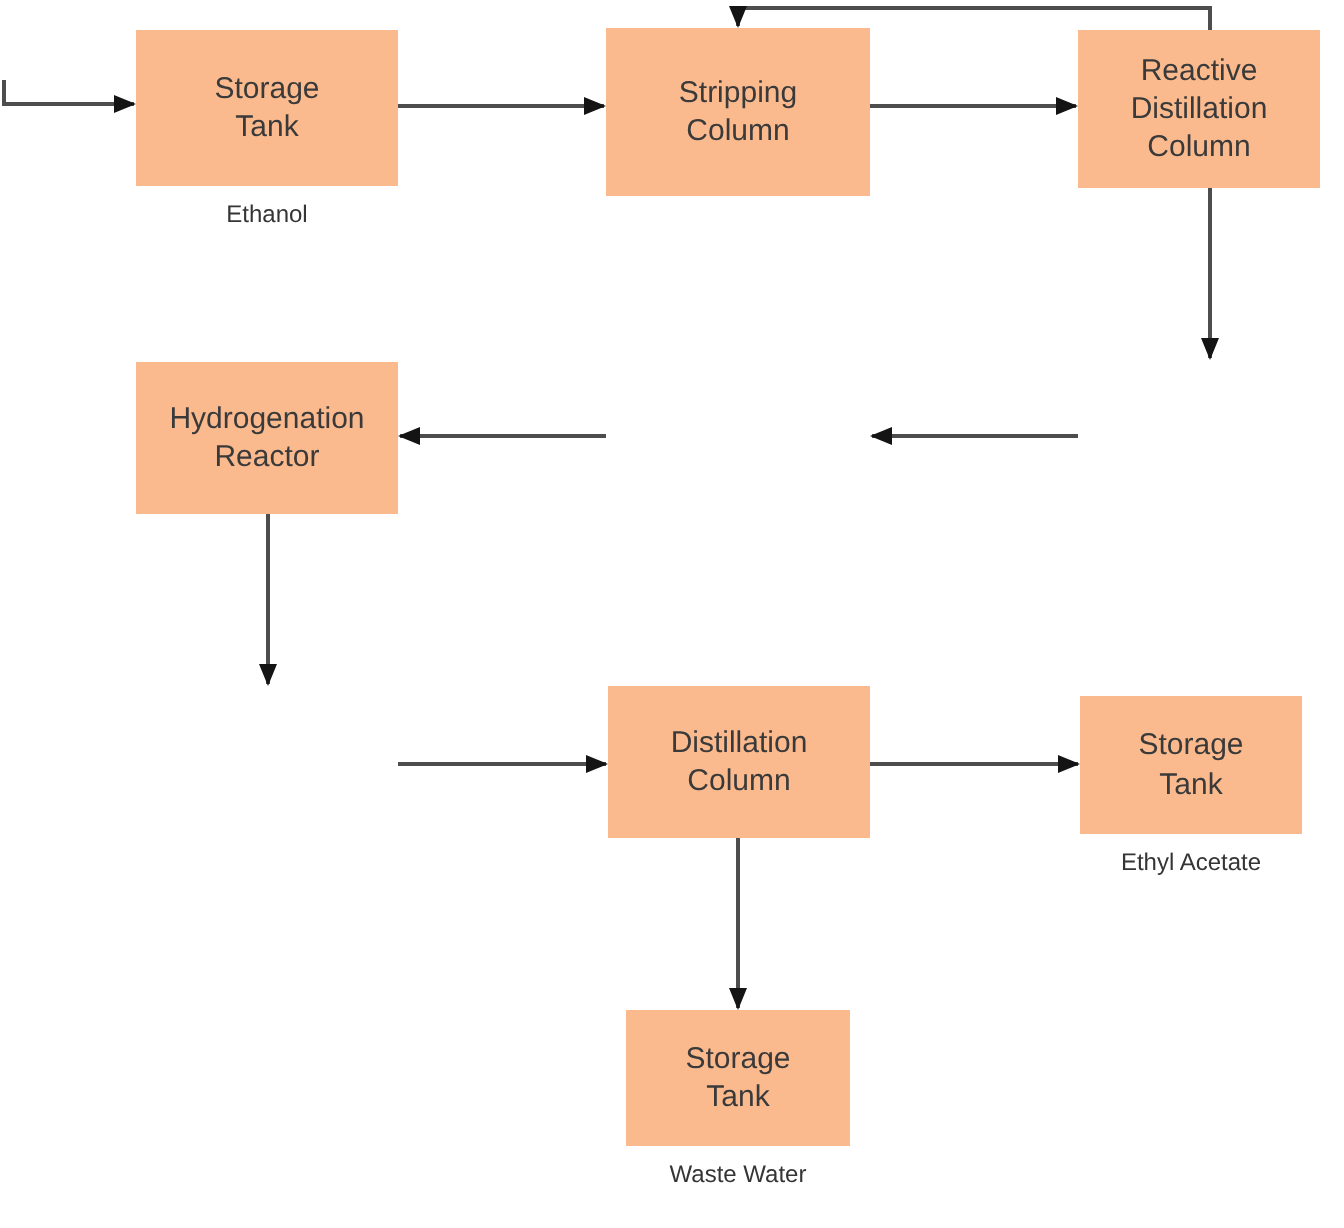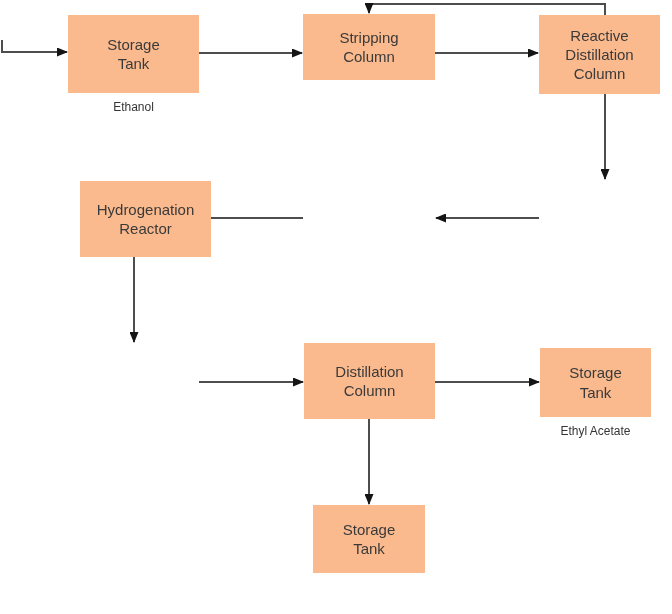--- a/index.html
+++ b/index.html
@@ -75,39 +75,40 @@
       <polyline points="134,257 134,342" marker-end="url(#arrowhead)"></polyline>
       <polyline points="199,382 303,382" marker-end="url(#arrowhead)"></polyline>
       <polyline points="435,382 539,382" marker-end="url(#arrowhead)"></polyline>
       <polyline points="369,419 369,504" marker-end="url(#arrowhead)"></polyline>
     </svg>
 <div class="node" style="left: 68px; top: 15px; width: 131px; height: 78px;">
       <div class="node-label">Storage
 Tank</div>
     </div>
     <div class="caption" style="left: 43.5px; top: 100px; width: 180px;">Ethanol</div>
-    <div class="node" style="left: 303px; top: 14px; width: 132px; height: 66px;">
+    <div class="node" style="left: 303px; top: 14px; width: 132px; height: 84px;">
       <div class="node-label">Stripping
 Column</div>
     </div>
     <div class="node" style="left: 539px; top: 15px; width: 121px; height: 79px;">
       <div class="node-label">Reactive
 Distillation
 Column</div>
     </div>
-    <div class="node" style="left: 80px; top: 181px; width: 131px; height: 76px;">
+    <div class="node" style="left: 68px; top: 181px; width: 131px; height: 76px;">
       <div class="node-label">Hydrogenation
 Reactor</div>
     </div>
     <div class="node" style="left: 304px; top: 343px; width: 131px; height: 76px;">
       <div class="node-label">Distillation
 Column</div>
     </div>
     <div class="node" style="left: 540px; top: 348px; width: 111px; height: 69px;">
       <div class="node-label">Storage
 Tank</div>
     </div>
     <div class="caption" style="left: 505.5px; top: 424px; width: 180px;">Ethyl Acetate</div>
     <div class="node" style="left: 313px; top: 505px; width: 112px; height: 68px;">
       <div class="node-label">Storage
 Tank</div>
     </div>
+    <div class="caption" style="left: 279px; top: 580px; width: 180px;">Waste Water</div>
   </div>
 
 </body></html>

